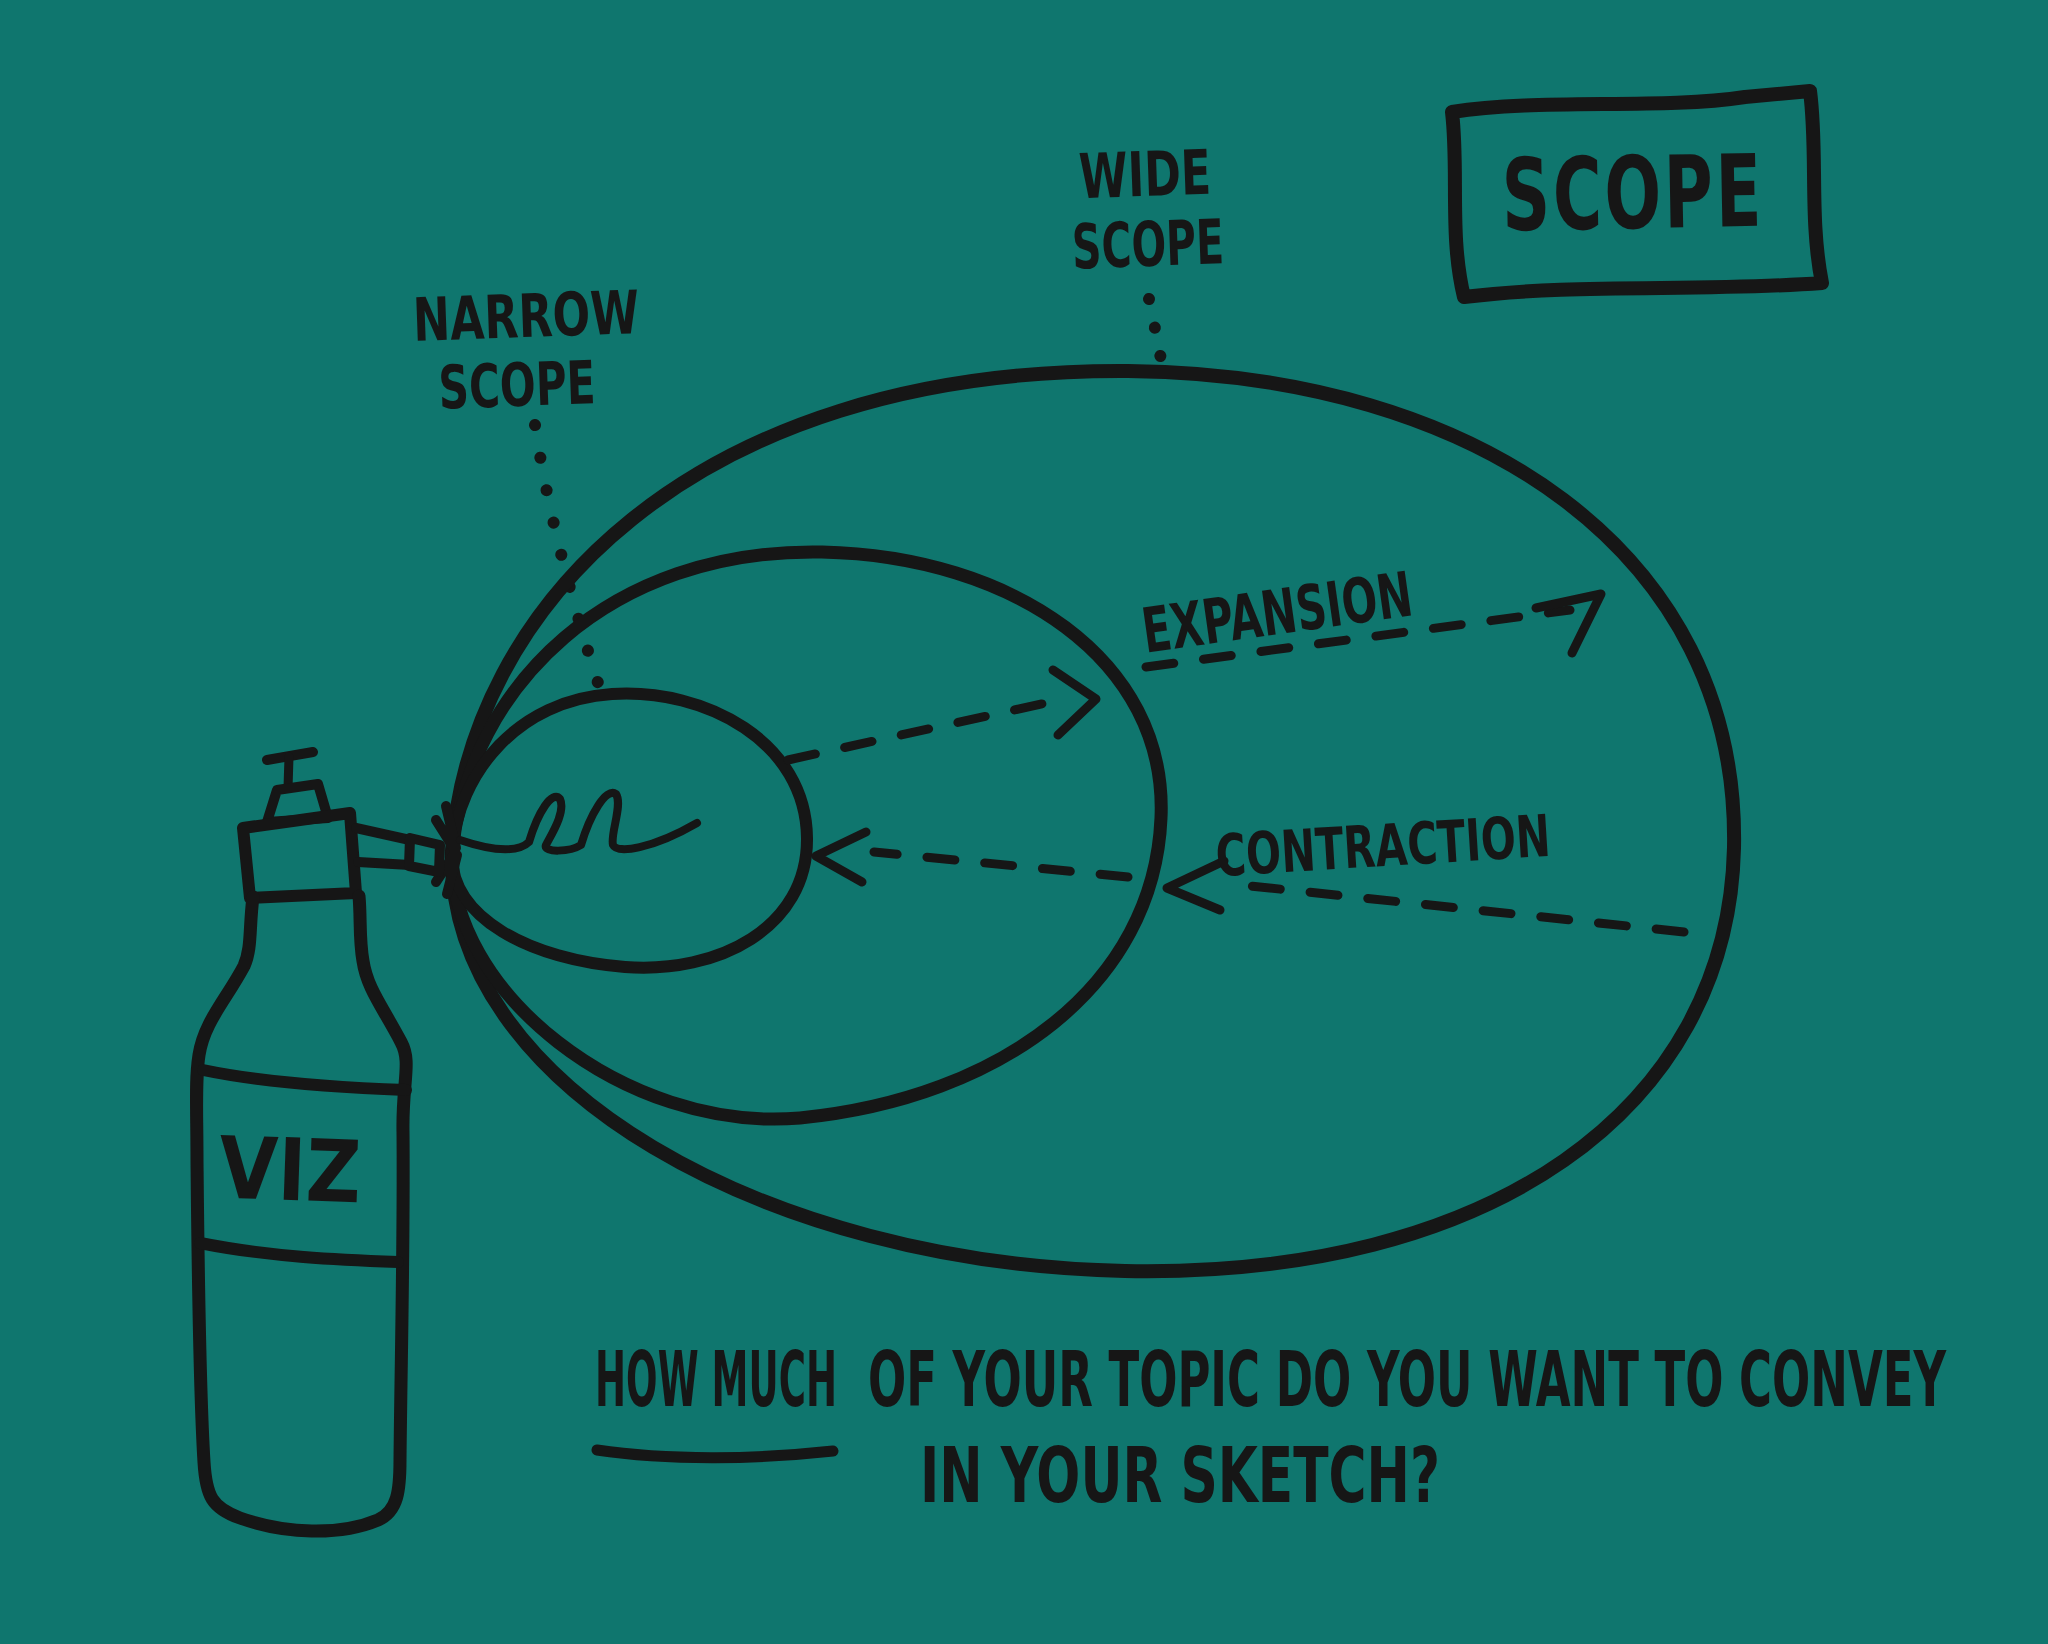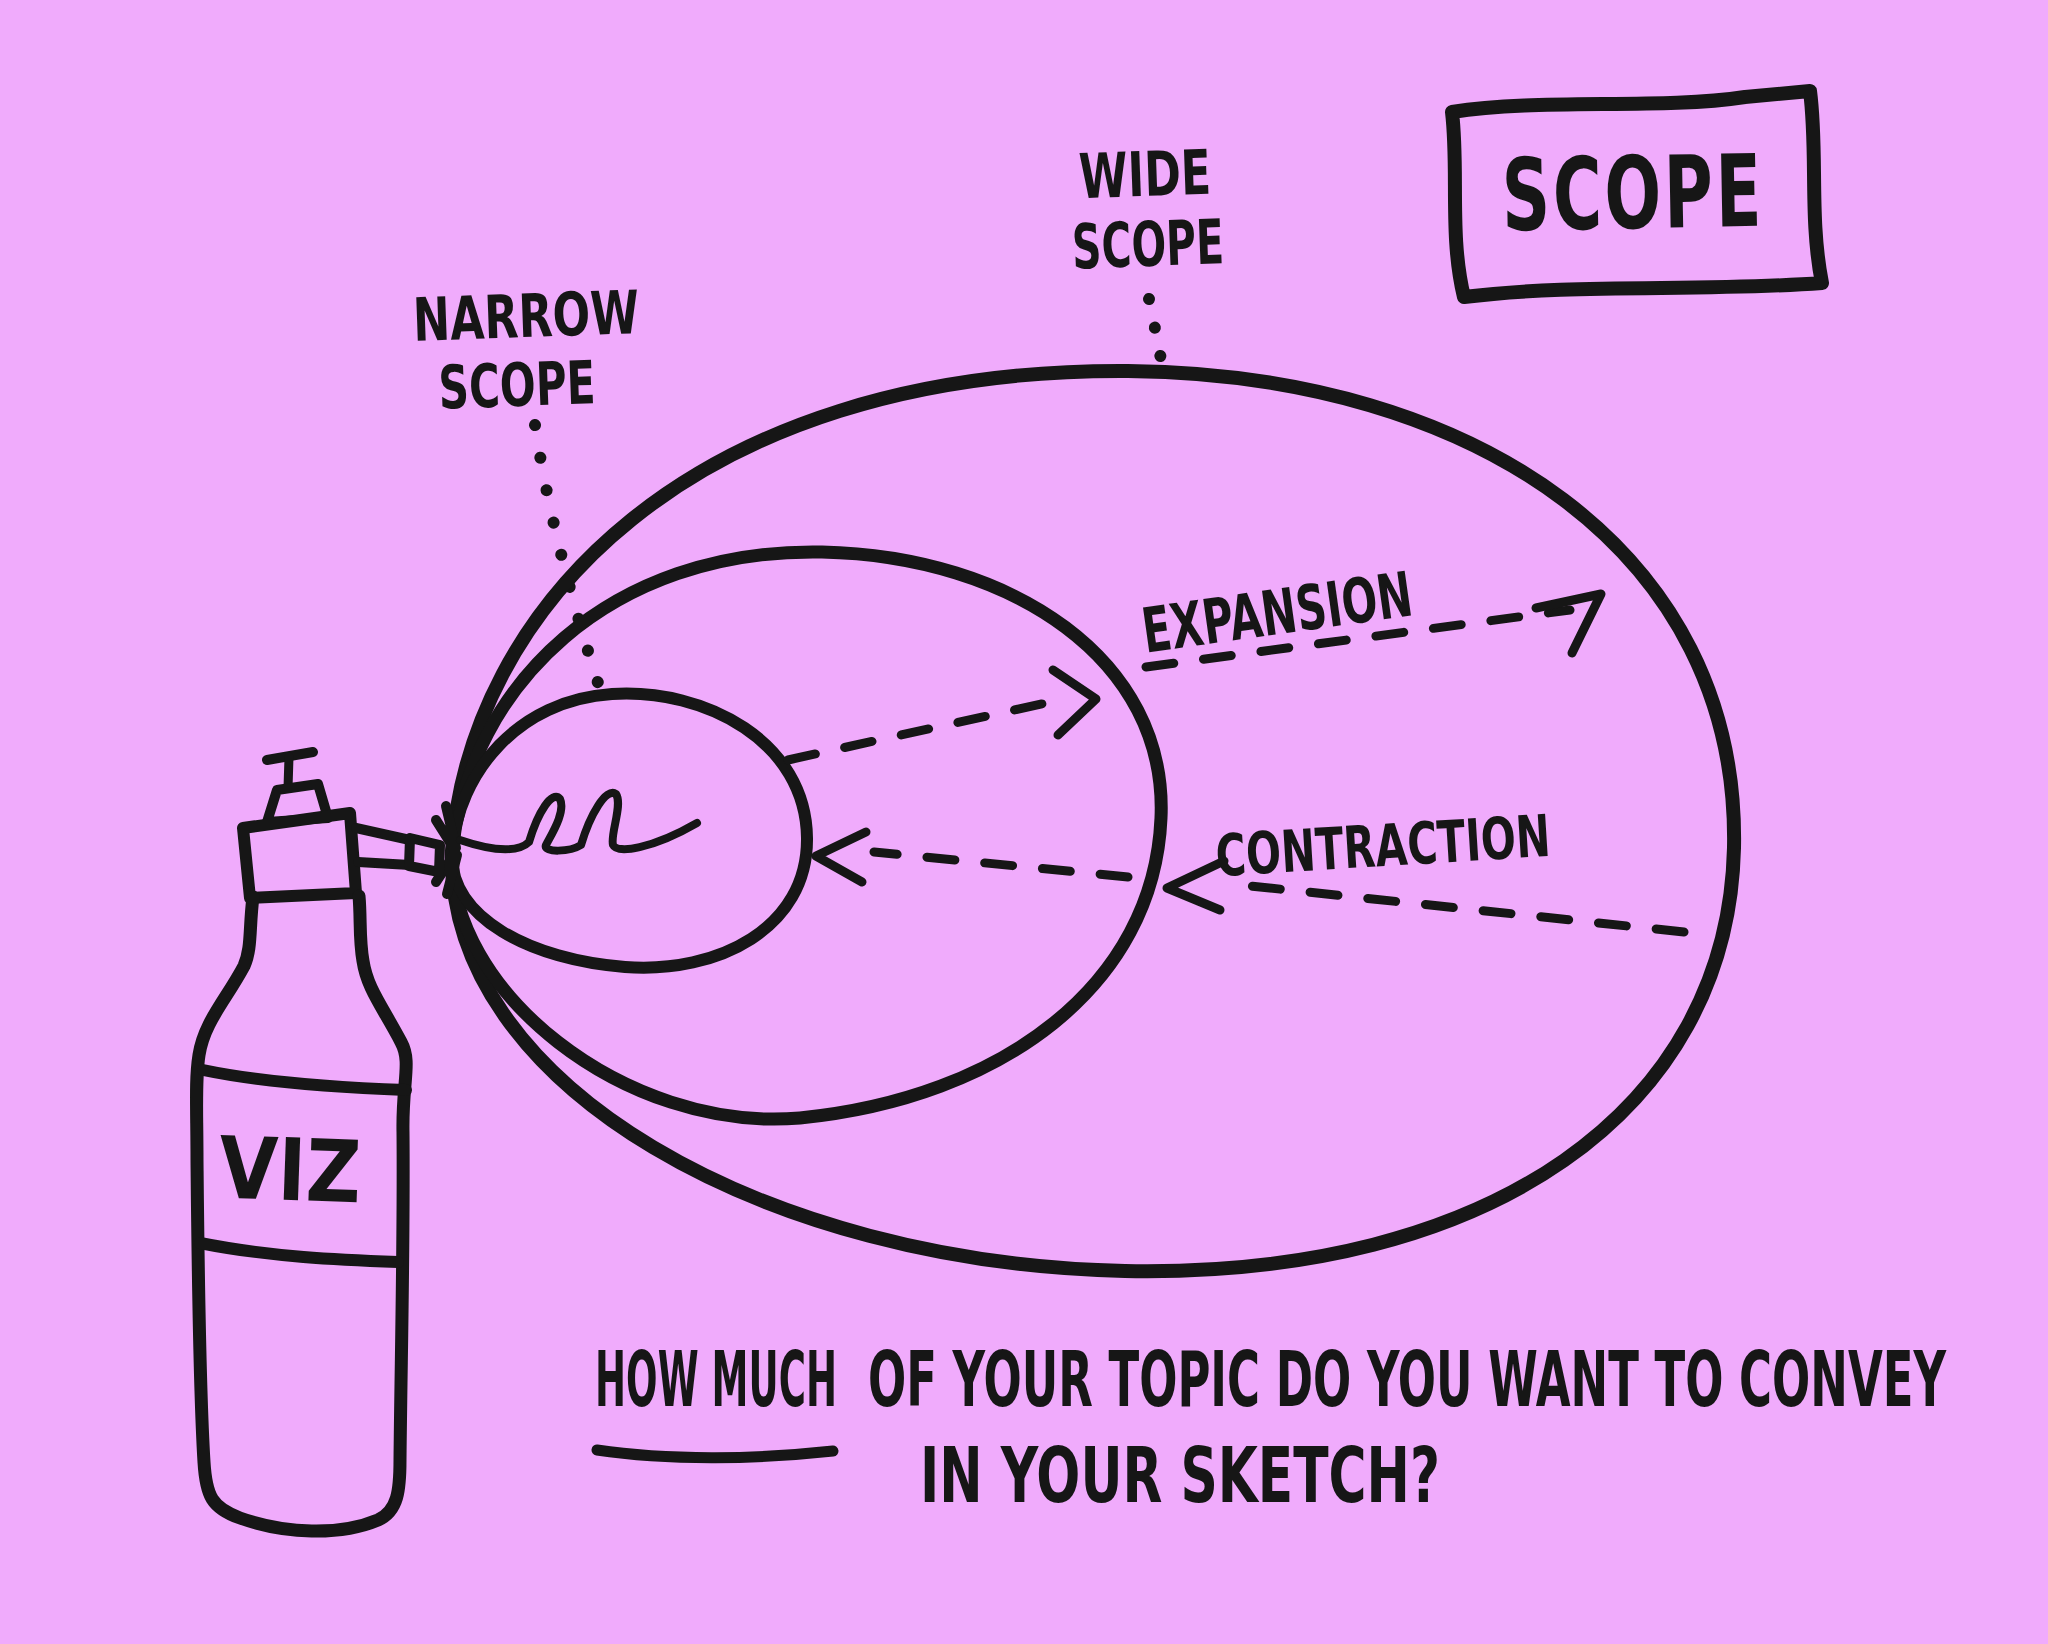--- a/index.html
+++ b/index.html
@@ -4,21 +4,21 @@
 <style>
   html, body {
     margin: 0;
     padding: 0;
     background: #e8e8e8;
   }
   .canvas {
     position: relative;
     width: 2048px;
     height: 1644px;
-    background: #f0abfc;
+    background: #0f766e;
     overflow: hidden;
     font-family: "DejaVu Sans", sans-serif;
   }
   svg { display: block; }
   .ink-stroke {
     fill: none;
     stroke: #161616;
     stroke-linecap: round;
     stroke-linejoin: round;
   }

